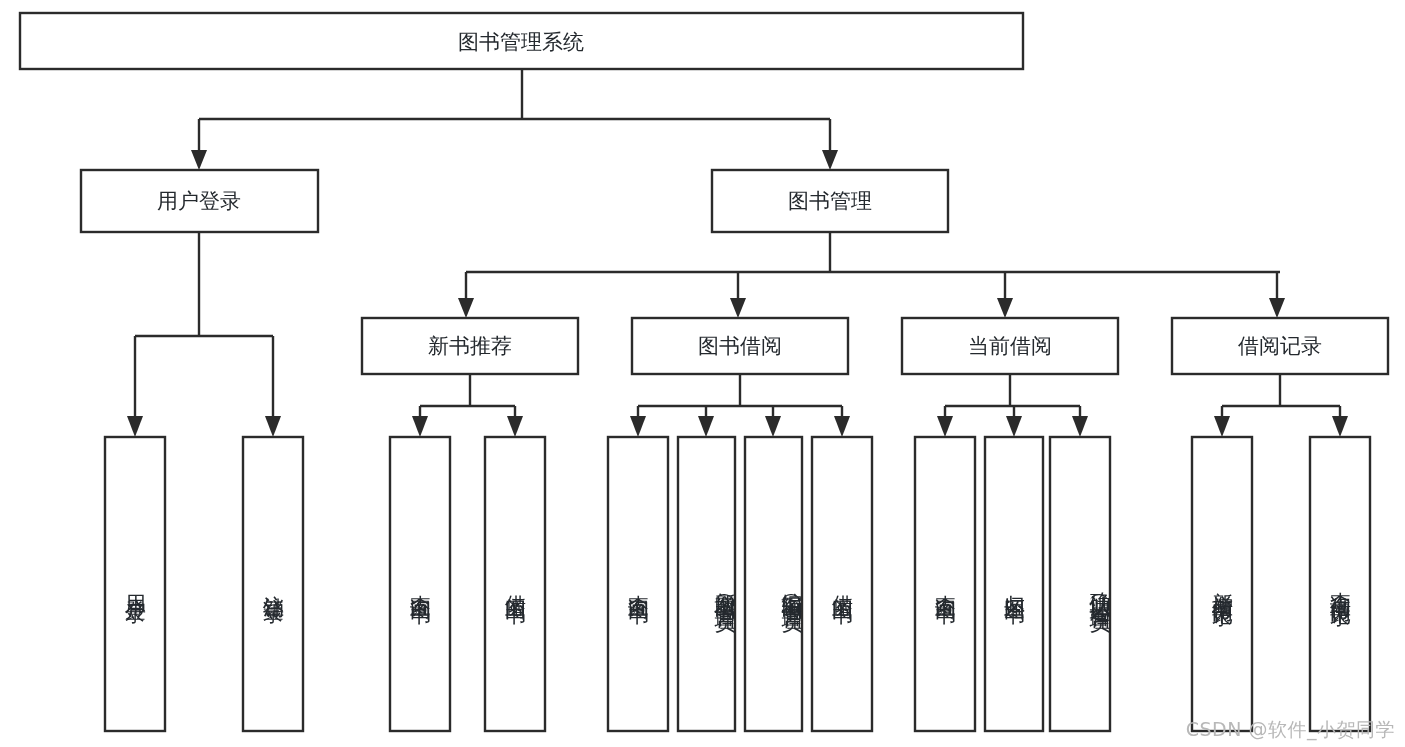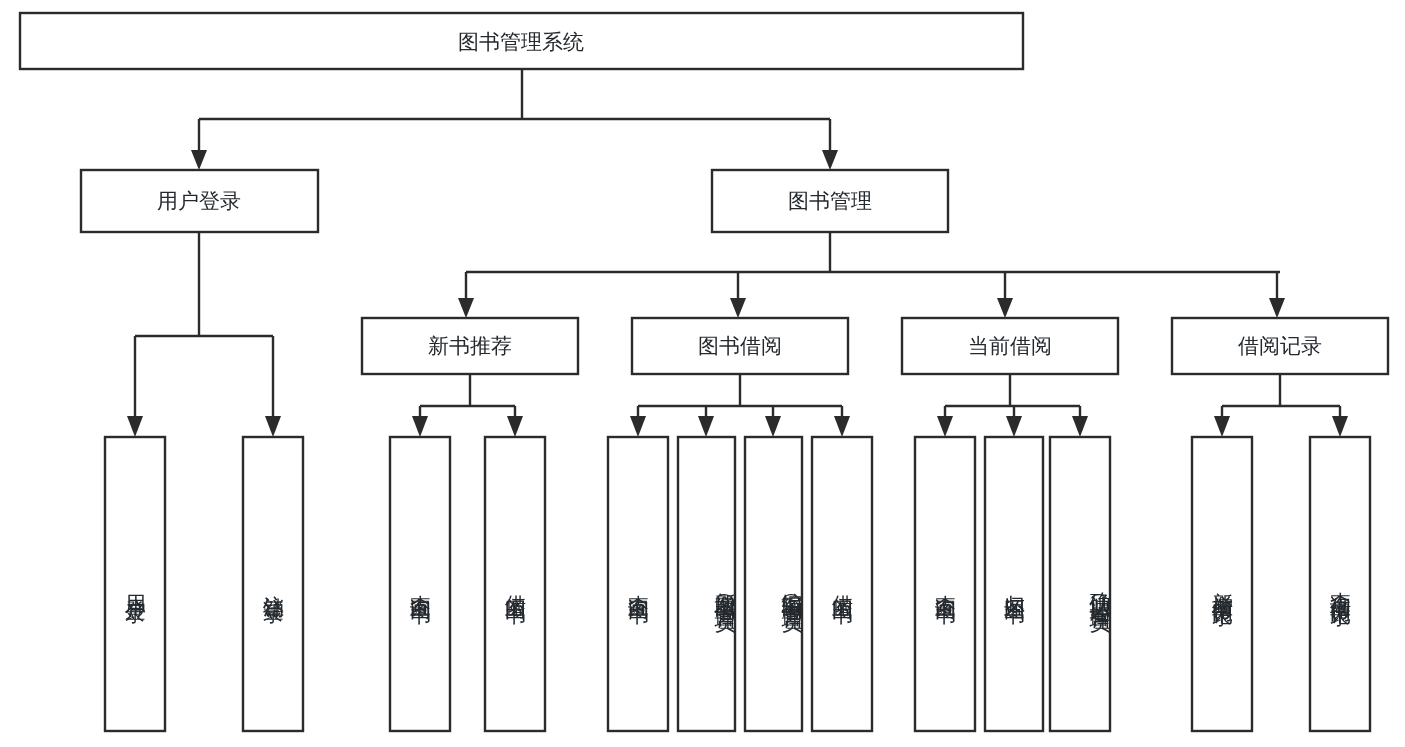--- a/index.html
+++ b/index.html
@@ -200,14 +200,15 @@
   <div class="leaf-label" style="left:608px;  top:437px; width:60px; height:294px;">查询图书</div>
   <div class="leaf-label" style="left:678px;  top:437px; width:57px; height:294px; align-items:flex-start; padding-top:8px; box-sizing:border-box;">新增图书（管理员）</div>
   <div class="leaf-label" style="left:745px;  top:437px; width:57px; height:294px; align-items:flex-start; padding-top:8px; box-sizing:border-box;">编辑图书（管理员）</div>
   <div class="leaf-label" style="left:812px;  top:437px; width:60px; height:294px;">借阅图书</div>
   <div class="leaf-label" style="left:915px;  top:437px; width:60px; height:294px;">查询图书</div>
   <div class="leaf-label" style="left:985px;  top:437px; width:58px; height:294px;">归还图书</div>
   <div class="leaf-label" style="left:1050px; top:437px; width:60px; height:294px; align-items:flex-start; padding-top:8px; box-sizing:border-box;">确认归还（管理员）</div>
   <div class="leaf-label" style="left:1192px; top:437px; width:60px; height:294px;">新增借阅记录</div>
   <div class="leaf-label" style="left:1310px; top:437px; width:60px; height:294px;">查询借阅记录</div>
 
+  <div class="watermark">CSDN @软件_小贺同学</div>
 
 </div>
 
 </body></html>

